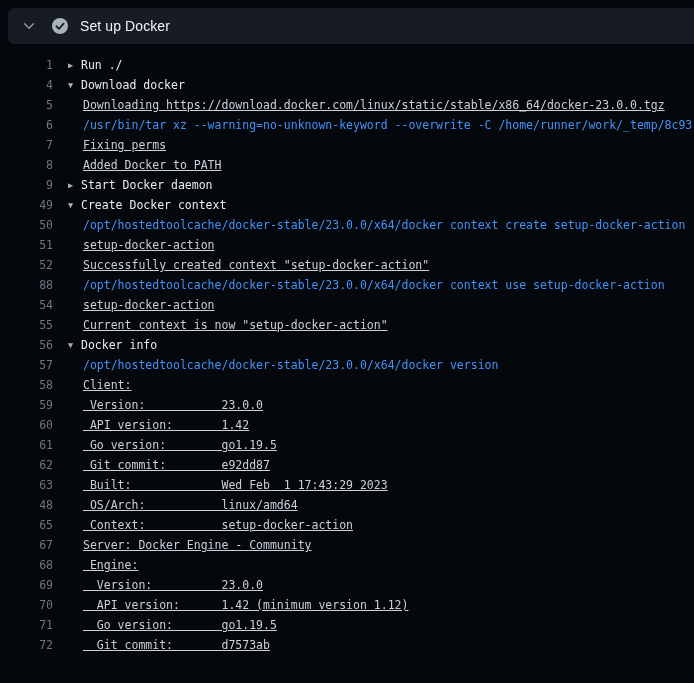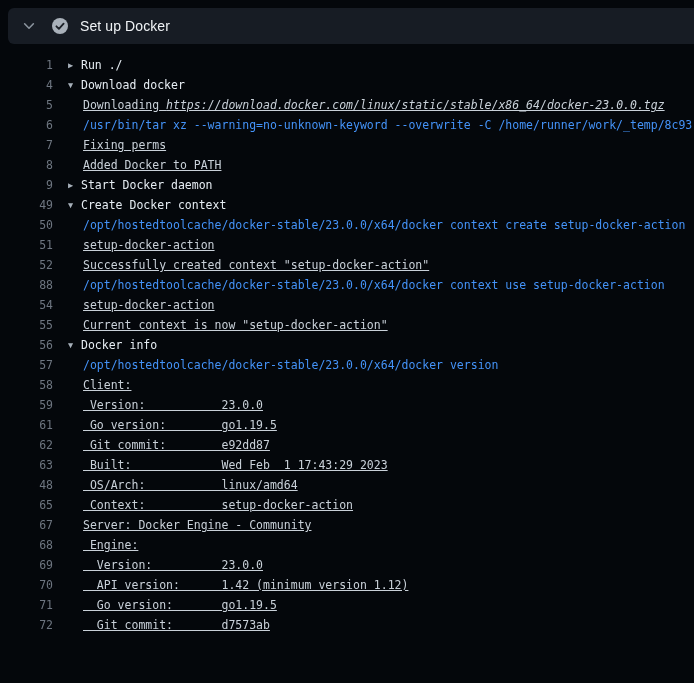--- a/index.html
+++ b/index.html
@@ -60,21 +60,21 @@
   .marker {
     display: inline-block;
     width: 13px;
     font-size: 8.5px;
     color: #a7b0ba;
     vertical-align: 1px;
   }
   .group-label { color: #e6edf3; text-align: center; }
   .plain { color: #c9d1d9; text-decoration: underline; }
   .cmd   { color: #4493f8; }
-  .link  { color: #c9d1d9; text-decoration: underline; cursor: pointer; font-style: italic; }
+  .link  { color: #c9d1d9; text-decoration: underline; cursor: pointer; }
 </style>
 </head>
 <body>
 
 <div class="panel">
 
   <div class="step-header">
     <span class="chevron">
       <svg width="14" height="14" viewBox="0 0 16 16" fill="none">
         <path d="M3 5.5 L8 10.5 L13 5.5" stroke="#8b949e" stroke-width="1.8" stroke-linecap="round" stroke-linejoin="round"></path>
@@ -156,20 +156,24 @@
       </div>
       <div class="row">
         <span class="num">58</span>
         <div class="content child"><span class="plain">Client:</span></div>
       </div>
       <div class="row">
         <span class="num">59</span>
         <div class="content child"><span class="plain"> Version:           23.0.0</span></div>
       </div>
       <div class="row">
+        <span class="num">60</span>
+        <div class="content child"><span class="plain"> API version:       1.42</span></div>
+      </div>
+      <div class="row">
         <span class="num">61</span>
         <div class="content child"><span class="plain"> Go version:        go1.19.5</span></div>
       </div>
       <div class="row">
         <span class="num">62</span>
         <div class="content child"><span class="plain"> Git commit:        e92dd87</span></div>
       </div>
       <div class="row">
         <span class="num">63</span>
         <div class="content child"><span class="plain"> Built:             Wed Feb  1 17:43:29 2023</span></div>

